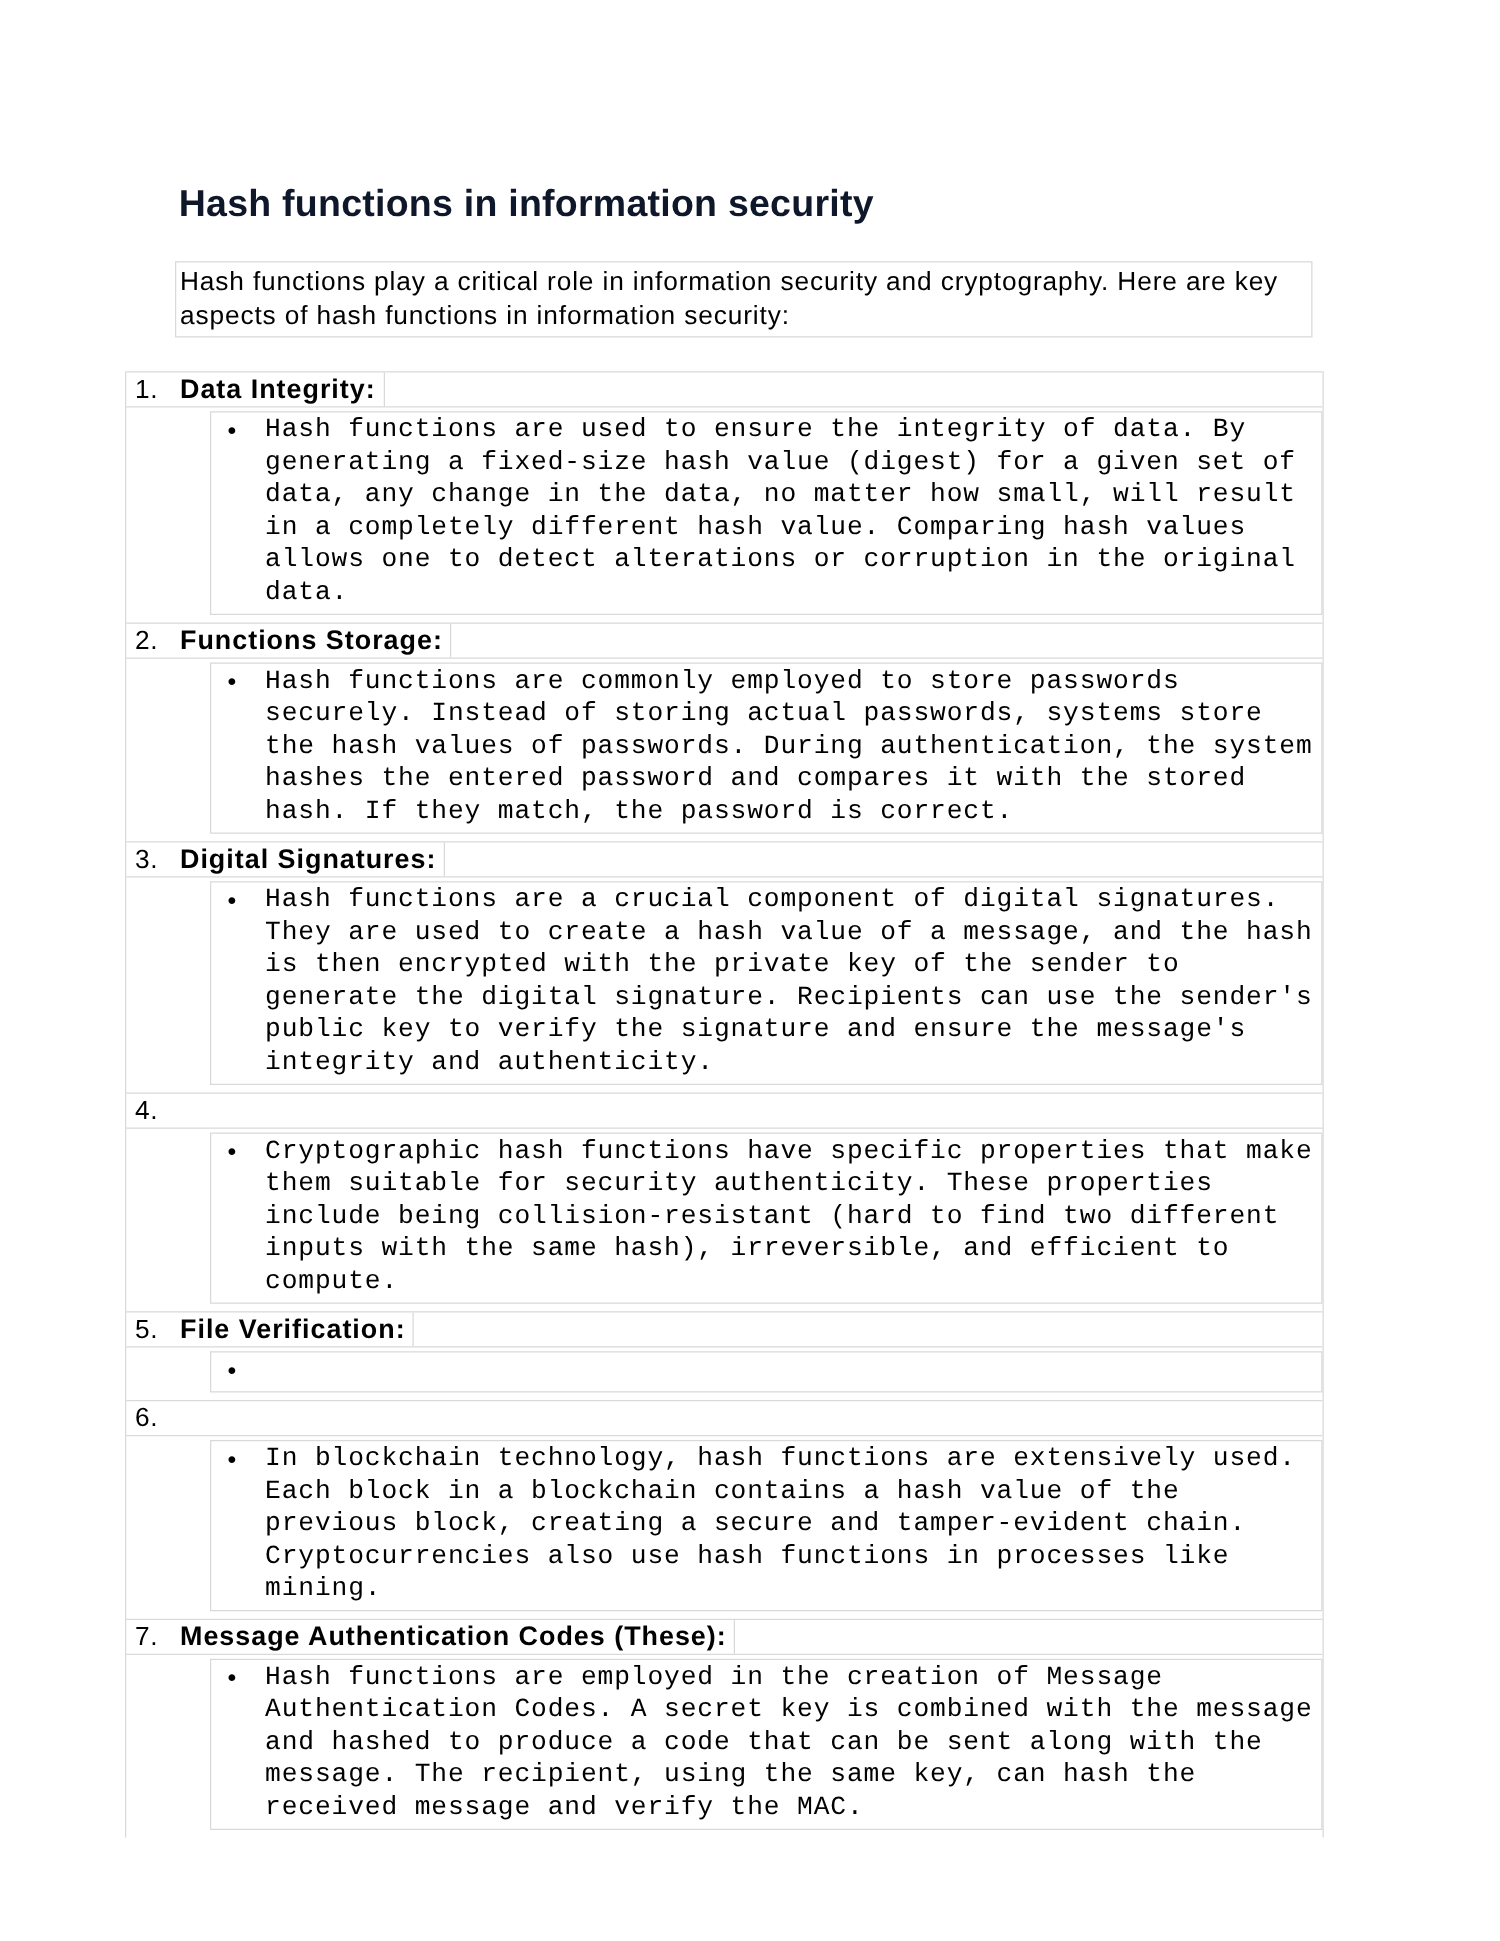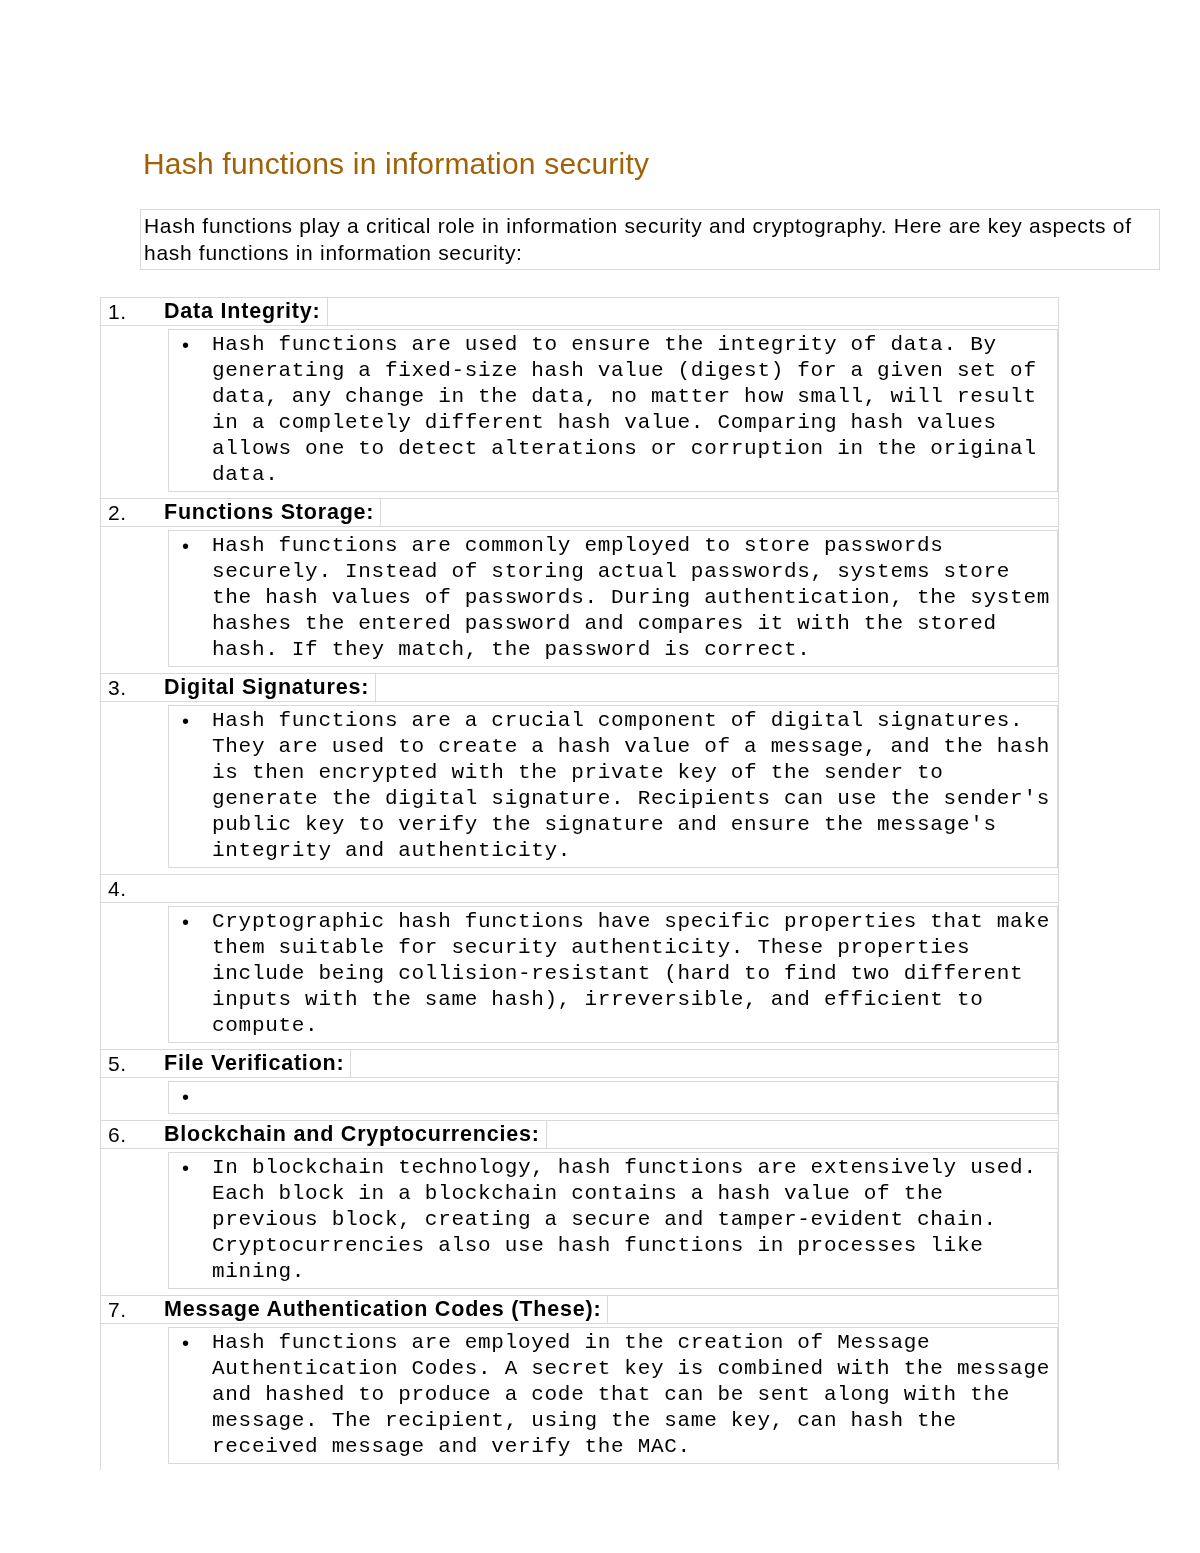--- a/index.html
+++ b/index.html
@@ -10,28 +10,28 @@
     position: relative;
     overflow: hidden;
     font-family: "Liberation Sans", "DejaVu Sans", sans-serif;
     color: #000000;
   }
   .page { position: relative; width: 1200px; height: 1553px; }
 
   .doc-title {
     margin: 147px 0 0 143px;
     font-size: 30px;
-    font-weight: normal;
+    font-weight: bold;
     letter-spacing: 0.2px;
-    color: #a16207;
+    color: #0f172a;
   }
 
   .intro-box {
     margin: 28px 0 0 140px;
-    width: 1020px;
+    width: 910px;
     border: 1px solid #d9d9d9;
     padding: 2px 4px 3px 3px;
     font-size: 21px;
     line-height: 27px;
     letter-spacing: 0.7px;
   }
 
   .sections {
     margin: 27px 0 0 100px;
     width: 959px;
@@ -55,21 +55,20 @@
   }
   .heading-label {
     font-size: 21.5px;
     font-weight: bold;
     letter-spacing: 0.8px;
     height: 100%;
     display: flex;
     align-items: center;
     padding-right: 6px;
     border-right: 1px solid #d9d9d9;
-    margin-left: 20px;
   }
   .gap-sm { height: 3px; }
   .gap-md { height: 6px; }
 
   .bullet-row { display: flex; }
   .bullet-indent { width: 67px; flex: none; }
   .bullet-box {
     flex: 1;
     border: 1px solid #d9d9d9;
     display: flex;
@@ -167,21 +166,20 @@
   <div class="bullet-row">
     <div class="bullet-indent"></div>
     <div class="bullet-box">
       <span class="bullet-glyph">•</span>
     </div>
   </div>
   <div class="gap-md"></div>
 
   <div class="heading-row">
     <span class="heading-num">6.</span>
-    <span class="heading-label">Blockchain and Cryptocurrencies:</span>
   </div>
   <div class="gap-sm"></div>
   <div class="bullet-row">
     <div class="bullet-indent"></div>
     <div class="bullet-box">
       <span class="bullet-glyph">•</span>
       <span class="bullet-text">In blockchain technology, hash functions are extensively used. Each block in a blockchain contains a hash value of the previous block, creating a secure and tamper-evident chain. Cryptocurrencies also use hash functions in processes like mining.</span>
     </div>
   </div>
   <div class="gap-md"></div>

